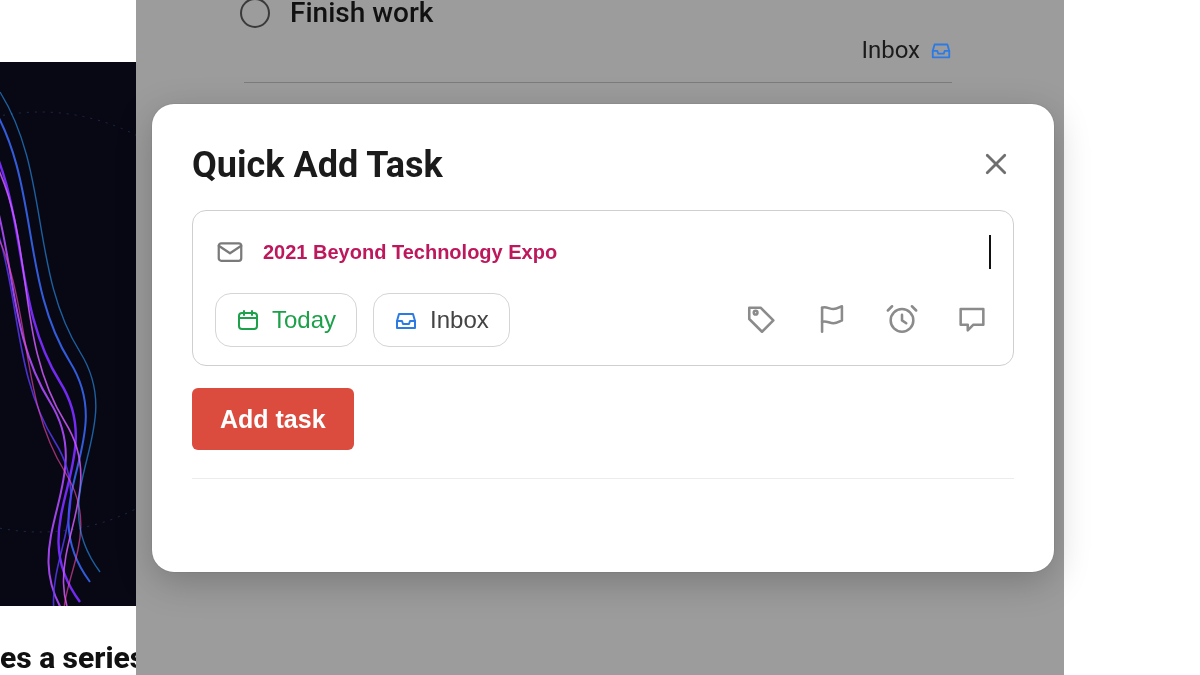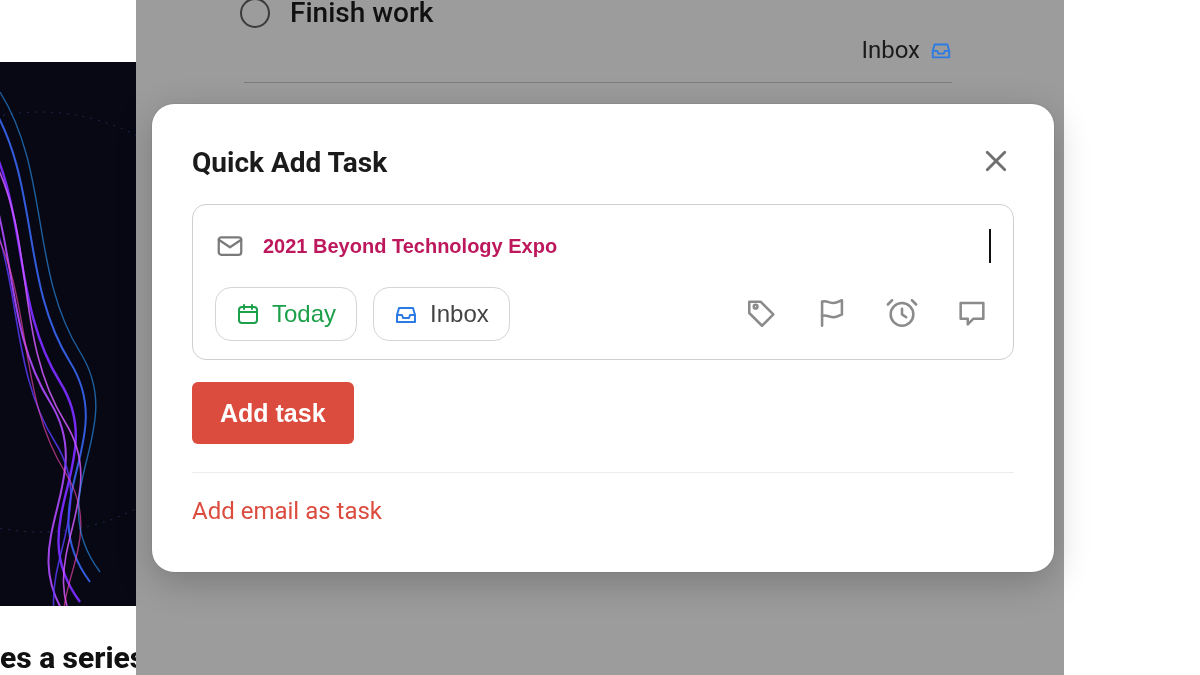--- a/index.html
+++ b/index.html
@@ -78,21 +78,21 @@
     width: 902px; height: 468px;
     background: #ffffff;
     border-radius: 22px;
     box-shadow: 0 10px 36px rgba(0,0,0,0.22), 0 0 0 1px rgba(0,0,0,0.04);
     padding: 40px 40px 28px 40px;
   }
   .modal-header {
     display: flex; align-items: center; justify-content: space-between;
   }
   .modal-title {
-    font-size: 28px; font-weight: 700; color: #1b1b1b; text-align: center;
+    font-size: 36px; font-weight: 700; color: #1b1b1b; text-align: center;
   }
   .close-btn {
     width: 36px; height: 36px;
     display: flex; align-items: center; justify-content: center;
     color: #6f6f6f;
     cursor: pointer;
     background: none; border: none;
   }
 
   .input-card {
@@ -324,14 +324,13 @@
   </div>
 
   <div class="submit-row">
     <button class="add-btn">
       <span>Add task</span>
     </button>
   </div>
 
   <div class="hr"></div>
 
-  <a class="footer-link">Add email as task</a>
 </div>
 
 </body></html>

